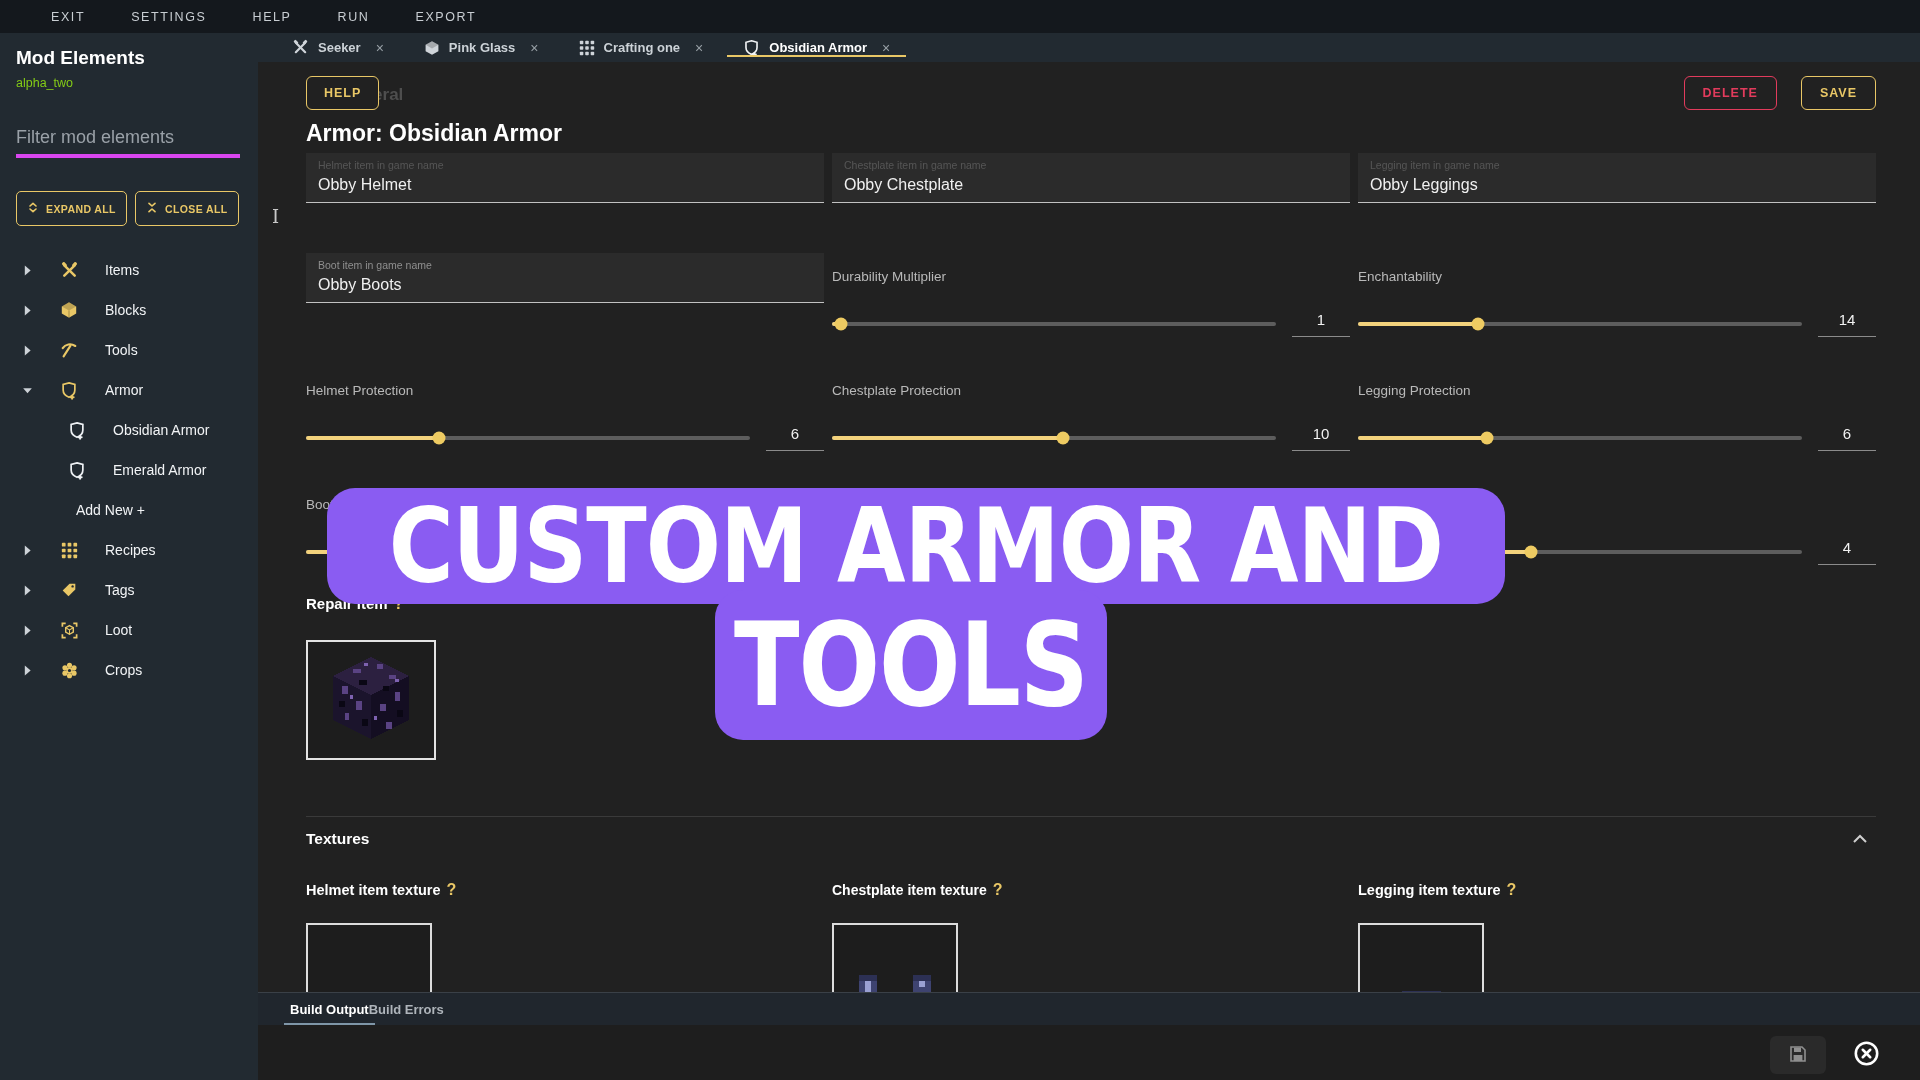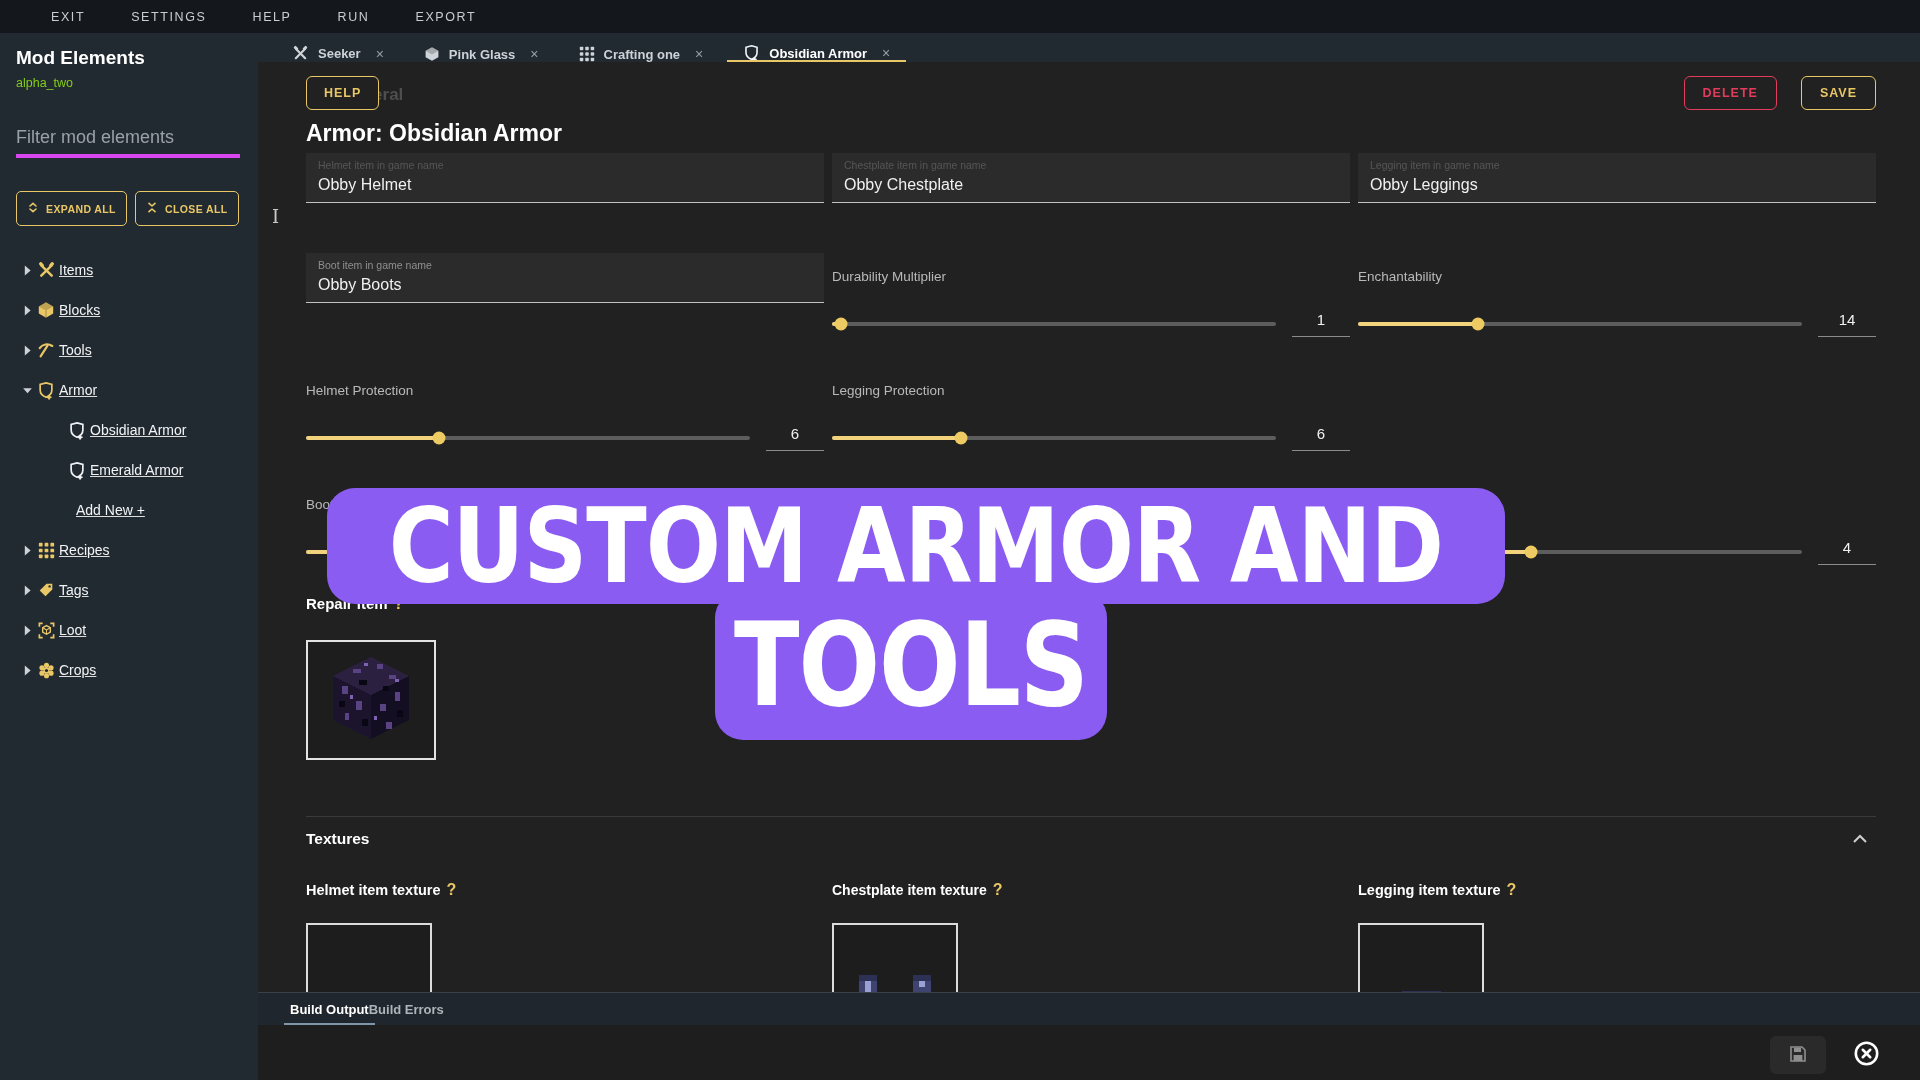--- a/index.html
+++ b/index.html
@@ -7,42 +7,42 @@
     width:1920px;height:1080px;position:relative;overflow:hidden;
     background:#212121;color:#ddd;
     font-family:"Liberation Sans",sans-serif;
   }
   
   .menubar{position:absolute;top:0;left:0;width:1920px;height:33px;background:#14181d;
     display:flex;align-items:center;padding-left:51px;gap:46px;box-sizing:border-box;z-index:20;}
   .menubar .mi{font-size:12.5px;letter-spacing:1.6px;color:#c9ced3;cursor:default;}
   
   .tabbar{position:absolute;top:33px;left:258px;right:0;height:29px;background:#222a31;
-    display:flex;align-items:flex-end;padding-left:14px;z-index:15;}
+    display:flex;align-items:center;padding-left:14px;z-index:15;}
   .tab{display:flex;align-items:center;gap:9px;padding:0 20px;font-size:13px;font-weight:bold;
     color:#ccd2d7;position:relative;cursor:default;}
   .tab.active{color:#fff;}
   .tab.active::after{content:"";position:absolute;left:4px;right:4px;bottom:0;height:2px;background:var(--accent);}
   .tab .x{color:#98a0a6;font-size:14px;font-weight:normal;margin-left:6px;}
   .tabicon{display:flex;align-items:center;}
   
   .sidebar{position:absolute;top:33px;left:0;width:258px;bottom:0;background:#222a31;
     box-sizing:border-box;padding:14px 16px;z-index:16;}
   .sb-title{font-size:19px;font-weight:bold;color:#fff;}
   .sb-sub{font-size:12.5px;color:#84cc16;margin-top:7px;}
   .sb-filter{margin-top:31px;width:224px;background:transparent;border:none;outline:none;
     border-bottom:4px solid #d946ef;color:#dfe3e7;font-size:18px;padding:6px 0;
     font-family:"Liberation Sans",sans-serif;}
   .sb-filter::placeholder{color:#9aa1a8;}
   .sb-btns{margin-top:33px;display:flex;gap:8px;}
   .sb-btn{display:inline-flex;align-items:center;gap:7px;border:1px solid var(--accent);
     color:var(--accent);border-radius:5px;font-size:10.5px;font-weight:bold;letter-spacing:.4px;
     padding:9px 10px;background:transparent;cursor:pointer;}
   .tree{margin-top:24px;}
-  .trow{height:40px;display:flex;align-items:center;gap:2px;padding-left:6px;cursor:pointer;text-decoration:underline;}
+  .trow{height:40px;display:flex;align-items:center;gap:25px;padding-left:6px;cursor:pointer;}
   .caret{width:11px;display:flex;justify-content:center;}
   .ticon{width:22px;display:flex;justify-content:center;align-items:center;}
   .tlabel{font-size:14px;color:#f2f4f6;}
   .trow.child{padding-left:50px;}
   .trow.addnew{padding-left:60px;}
   
   .main{position:absolute;top:62px;left:258px;right:0;height:930px;background:#212121;
     overflow:hidden;box-sizing:border-box;padding:0 44px 0 48px;}
   .help-row{margin-top:14px;position:relative;height:34px;}
   .ghost{position:absolute;left:34px;top:9px;color:#4e4e4e;font-weight:bold;font-size:17px;z-index:0;}
@@ -438,20 +438,30 @@
       <div class="slabel">Helmet Protection</div>
       <div class="slider-row">
         <div class="track">
           <div class="fill" style="width: 30%;"></div>
           <div class="thumb" style="left: 30%;"></div>
         </div>
         <div class="sval">6</div>
       </div>
     </div>
     <div class="slider-group">
+      <div class="slabel">Chestplate Protection</div>
+      <div class="slider-row">
+        <div class="track">
+          <div class="fill" style="width: 52%;"></div>
+          <div class="thumb" style="left: 52%;"></div>
+        </div>
+        <div class="sval">10</div>
+      </div>
+    </div>
+    <div class="slider-group">
       <div class="slabel">Legging Protection</div>
       <div class="slider-row">
         <div class="track">
           <div class="fill" style="width: 29%;"></div>
           <div class="thumb" style="left: 29%;"></div>
         </div>
         <div class="sval">6</div>
       </div>
     </div>
   </div>

